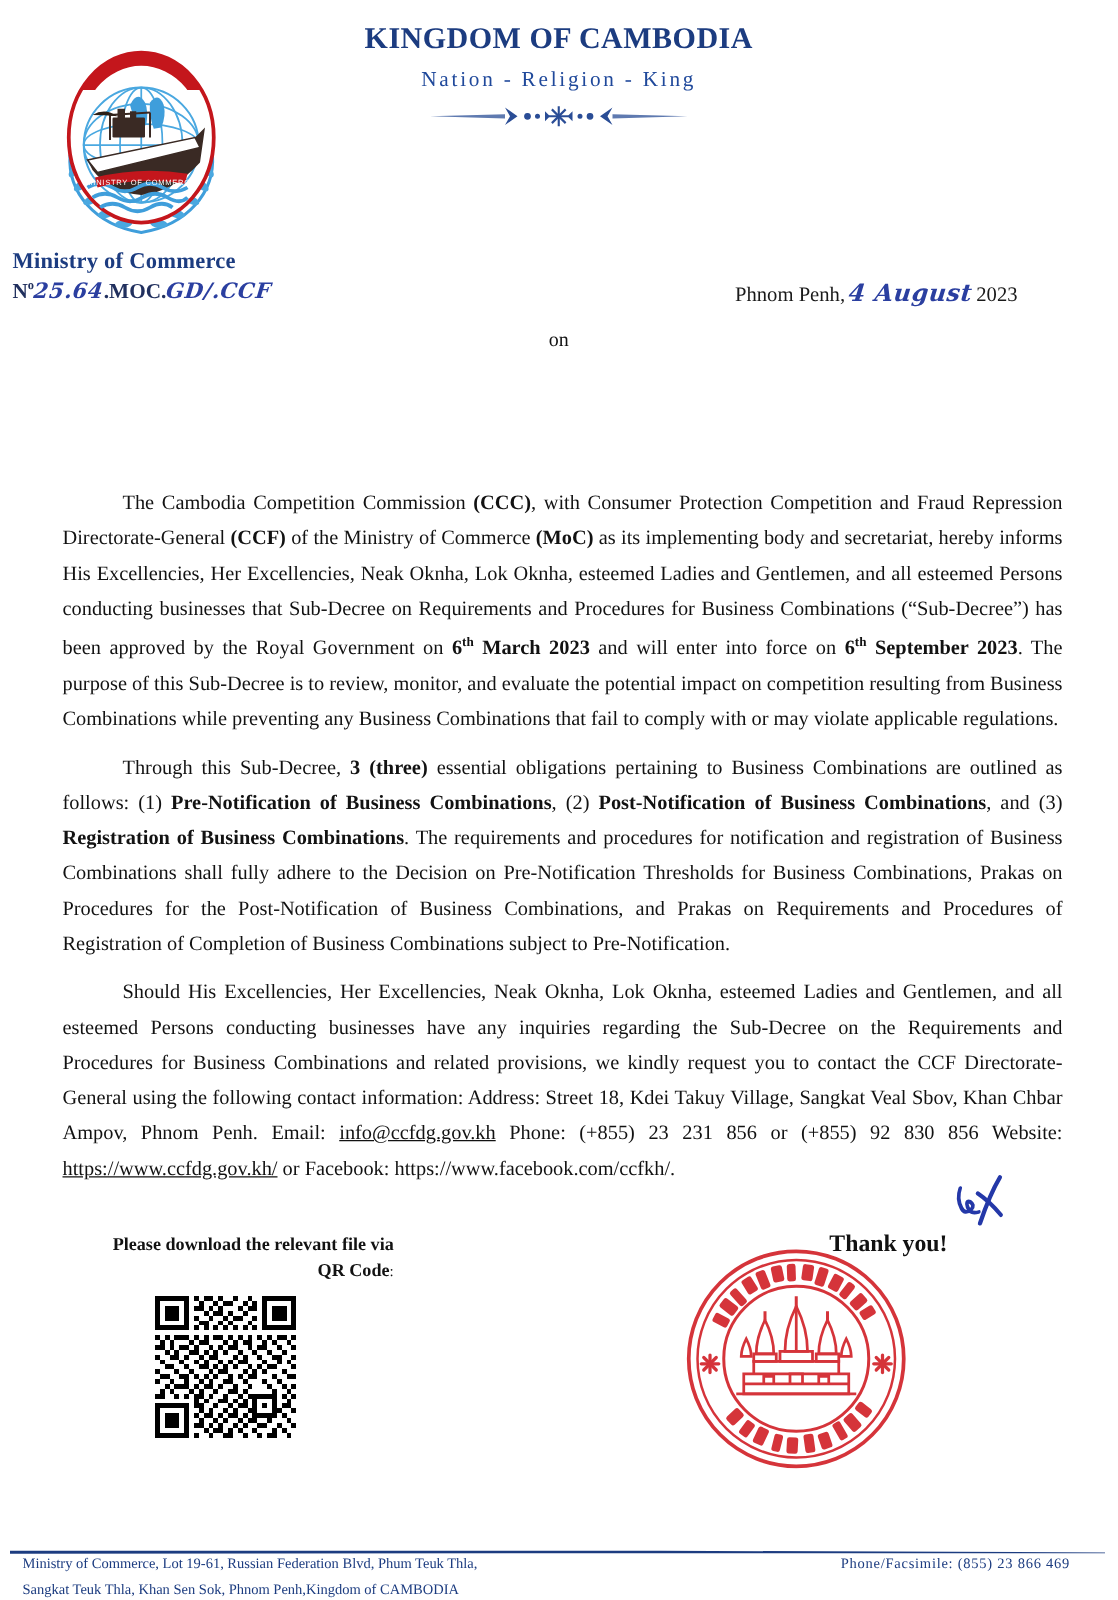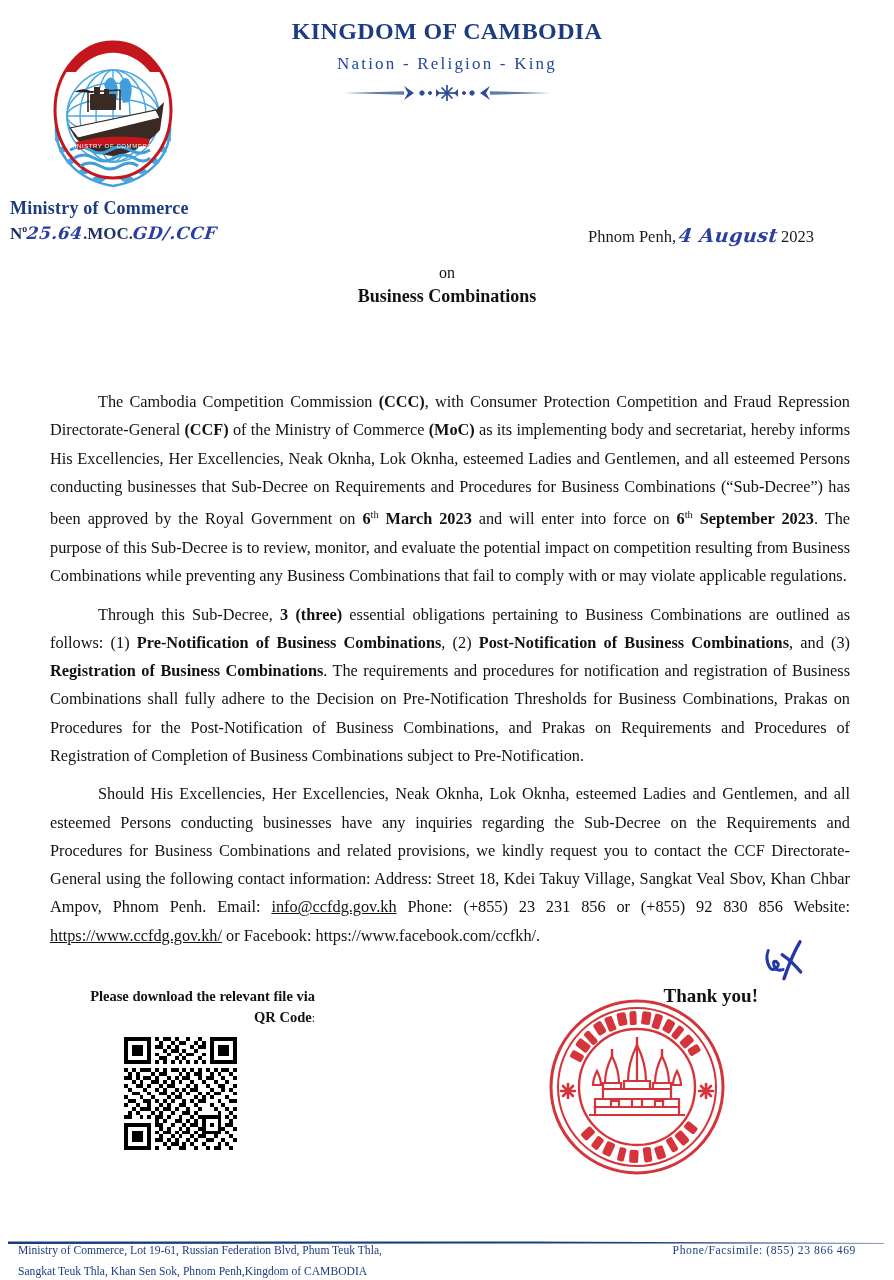--- a/index.html
+++ b/index.html
@@ -142,21 +142,21 @@
     text-indent: 48px;
     font-size: 16.3px;
     line-height: 28.3px;
     hyphens: none;
   }
   .body-text p:last-child { margin-bottom: 12px; }
   .b { font-weight: bold; }
   .sup-th {
     font-size: 10.5px;
     vertical-align: super;
-    font-weight: normal;
+    font-weight: bold;
   }
   .ulink {
     text-decoration: underline;
   }
 
   .sig-mark {
     position: absolute;
     left: 762px;
     top: 938px;
     font-family: "DejaVu Serif", serif;
@@ -368,21 +368,20 @@
 <div class="ref-line">
   <span>N</span><span class="sup">o</span><span class="hand">25.64</span><span>.MOC.</span><span class="hand">GD/.CCF</span>
 </div>
 
 <div class="date-line">
   <span>Phnom Penh,</span><span class="hand">4 August</span><span>2023</span>
 </div>
 
 <div class="doc-title">
   <div class="t2">on</div>
-  <div class="t3">Business Combinations</div>
 </div>
 
 <div class="body-text">
 
   <p><span>The Cambodia Competition Commission </span><span class="b">(CCC)</span><span>, with Consumer Protection Competition and Fraud Repression Directorate-General </span><span class="b">(CCF)</span><span> of the Ministry of Commerce </span><span class="b">(MoC)</span><span> as its implementing body and secretariat, hereby informs His Excellencies, Her Excellencies, Neak Oknha, Lok Oknha, esteemed Ladies and Gentlemen, and all esteemed Persons conducting businesses that Sub-Decree on Requirements and Procedures for Business Combinations (“Sub-Decree”) has been approved by the Royal Government on </span><span class="b">6</span><span class="sup-th">th</span><span class="b"> March 2023</span><span> and will enter into force on </span><span class="b">6</span><span class="sup-th">th</span><span class="b"> September 2023</span><span>. The purpose of this Sub-Decree is to review, monitor, and evaluate the potential impact on competition resulting from Business Combinations while preventing any Business Combinations that fail to comply with or may violate applicable regulations.</span></p>
 
   <p><span>Through this Sub-Decree, </span><span class="b">3 (three)</span><span> essential obligations pertaining to Business Combinations are outlined as follows: (1) </span><span class="b">Pre-Notification of Business Combinations</span><span>, (2) </span><span class="b">Post-Notification of Business Combinations</span><span>, and (3) </span><span class="b">Registration of Business Combinations</span><span>. The requirements and procedures for notification and registration of Business Combinations shall fully adhere to the Decision on Pre-Notification Thresholds for Business Combinations, Prakas on Procedures for the Post-Notification of Business Combinations, and Prakas on Requirements and Procedures of Registration of Completion of Business Combinations subject to Pre-Notification.</span></p>
 
   <p><span>Should His Excellencies, Her Excellencies, Neak Oknha, Lok Oknha, esteemed Ladies and Gentlemen, and all esteemed Persons conducting businesses have any inquiries regarding the Sub-Decree on the Requirements and Procedures for Business Combinations and related provisions, we kindly request you to contact the CCF Directorate-General using the following contact information: Address: Street 18, Kdei Takuy Village, Sangkat Veal Sbov, Khan Chbar Ampov, Phnom Penh. Email: </span><span class="ulink">info@ccfdg.gov.kh</span><span> Phone: (+855) 23 231 856 or (+855) 92 830 856 Website: </span><span class="ulink">https://www.ccfdg.gov.kh/</span><span> or Facebook: https://www.facebook.com/ccfkh/.</span></p>
 

